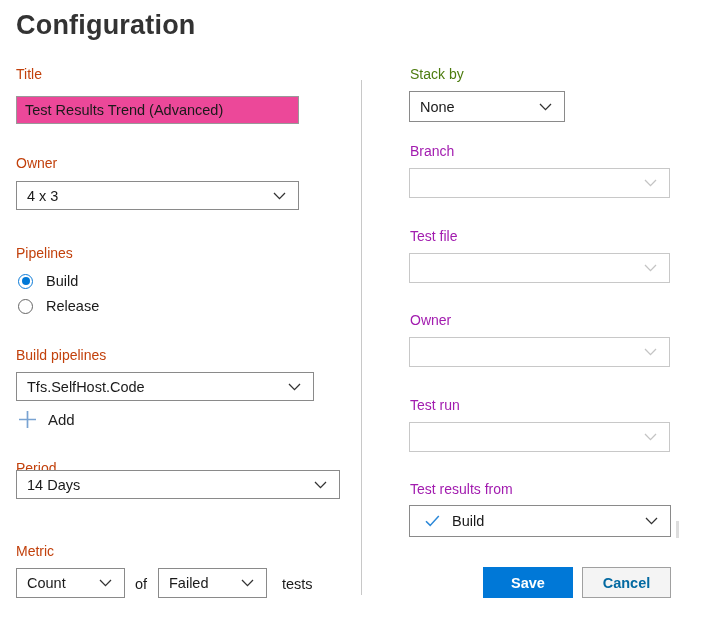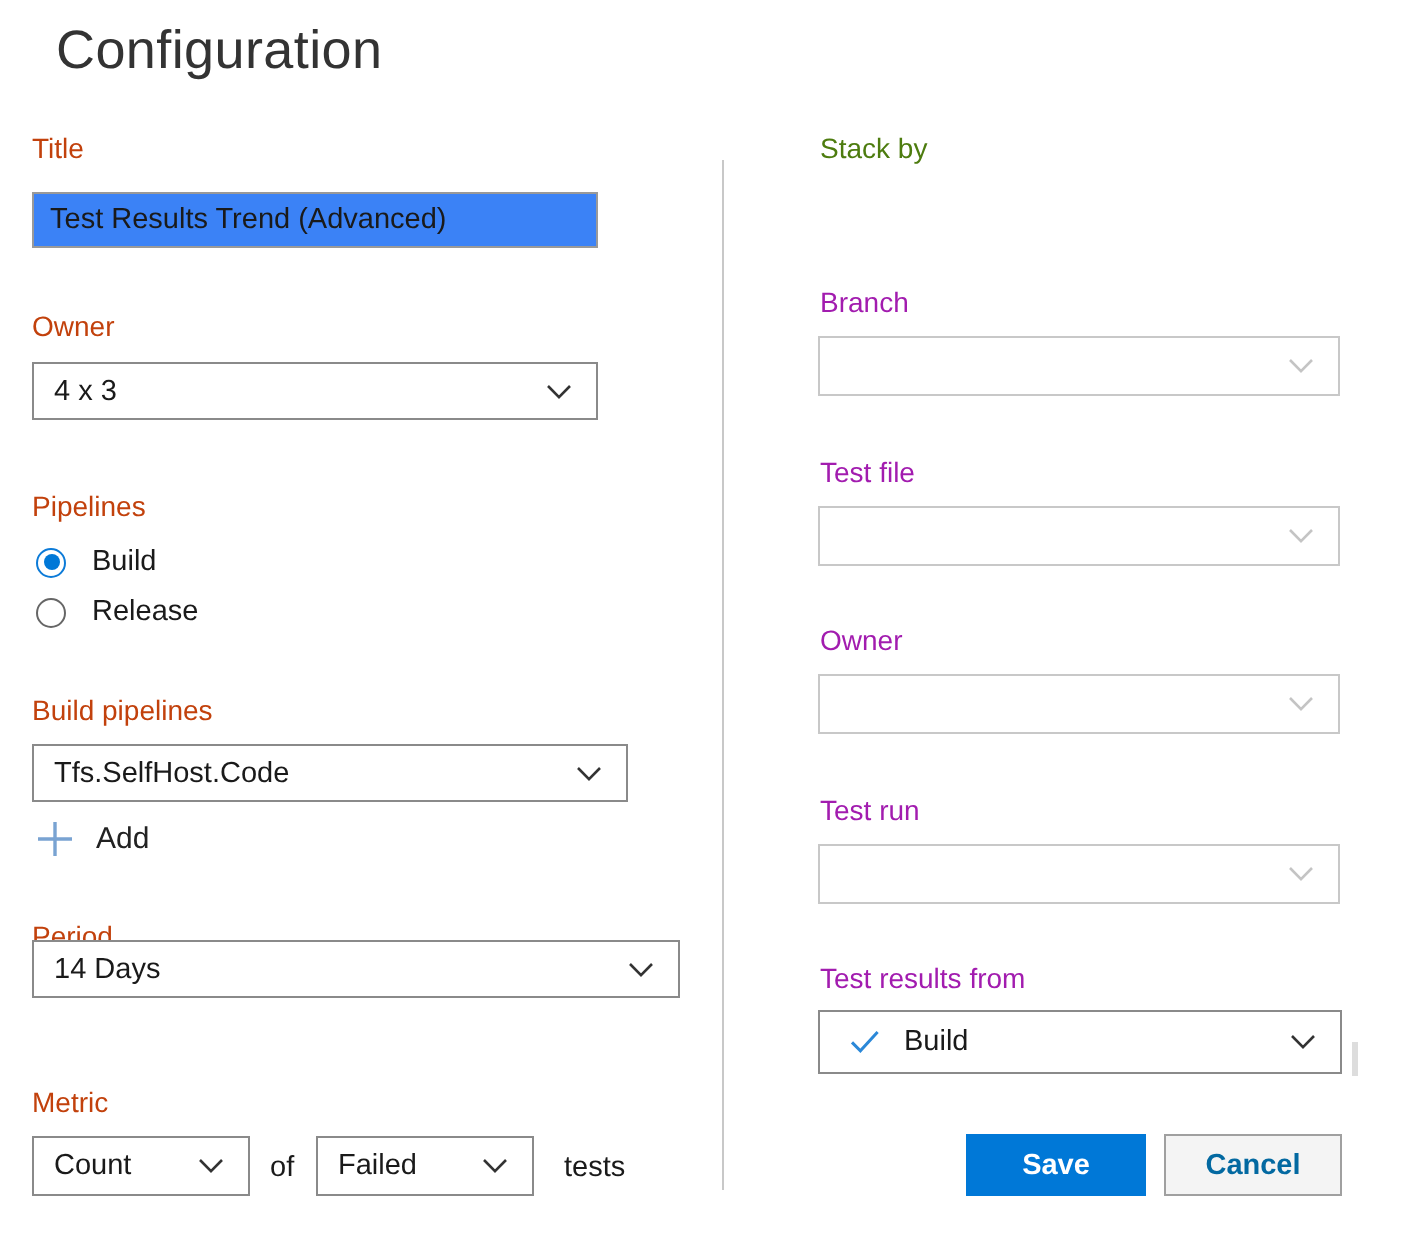--- a/index.html
+++ b/index.html
@@ -2,28 +2,28 @@
 <html><head>
 <meta charset="utf-8">
 <style>
   html,body{margin:0;padding:0;background:#fff;}
   .page{
     position:relative;width:701px;height:620px;background:#ffffff;
     font-family:"Liberation Sans", sans-serif;color:#222;overflow:hidden;
   }
   .abs{position:absolute;}
   .page-title{
-    font-size:27px;font-weight:400;color:#333;letter-spacing:0.2px;margin-left:12px;
+    font-size:27px;font-weight:700;color:#333;letter-spacing:0.2px;
   }
   .divider{width:1px;background:#c8c8c8;}
   .lbl{font-size:14px;color:#c2410c;}
   .lbl-dark{color:#4d7c0f;}
   .lbl-light{color:#a21caf;}
   .text-input{
-    box-sizing:border-box;border:1px solid #999;background:#3b82f6;
+    box-sizing:border-box;border:1px solid #999;background:#ec4899;
     font-family:"Liberation Sans", sans-serif;font-size:14.5px;color:#1a1a1a;
     padding:0 8px;outline:none;
   }
   .select{
     box-sizing:border-box;border:1px solid #8a8a8a;background:#fff;
     display:flex;align-items:center;cursor:pointer;
   }
   .select .val{font-size:14.5px;color:#1a1a1a;padding-left:10px;white-space:nowrap;}
   .select .chev{margin-left:auto;margin-right:12px;color:#333;display:flex;}
   .select.empty{border-color:#c8c8c8;}
@@ -126,20 +126,28 @@
     <span class="val">Failed</span>
     <span class="chev">
       <svg width="13" height="8" viewBox="0 0 13 8">
           <path d="M1 1 L6.5 6.6 L12 1" fill="none" stroke="currentColor" stroke-width="1.3"></path>
         </svg>
     </span>
   </div>
   <div class="abs inline-word" style="left:282px;top:576px;">tests</div>
 
   <div class="abs lbl lbl-dark" style="left:410px;top:66px;">Stack by</div>
+  <div class="abs select" style="left:409px;top:91px;width:156px;height:31px;">
+    <span class="val">None</span>
+    <span class="chev">
+      <svg width="13" height="8" viewBox="0 0 13 8">
+          <path d="M1 1 L6.5 6.6 L12 1" fill="none" stroke="currentColor" stroke-width="1.3"></path>
+        </svg>
+    </span>
+  </div>
 
   <div class="abs lbl lbl-light" style="left:410px;top:143px;">Branch</div>
   <div class="abs select empty" style="left:409px;top:168px;width:261px;height:30px;">
     <span class="val"></span>
     <span class="chev">
       <svg width="13" height="8" viewBox="0 0 13 8">
           <path d="M1 1 L6.5 6.6 L12 1" fill="none" stroke="currentColor" stroke-width="1.3"></path>
         </svg>
     </span>
   </div>

